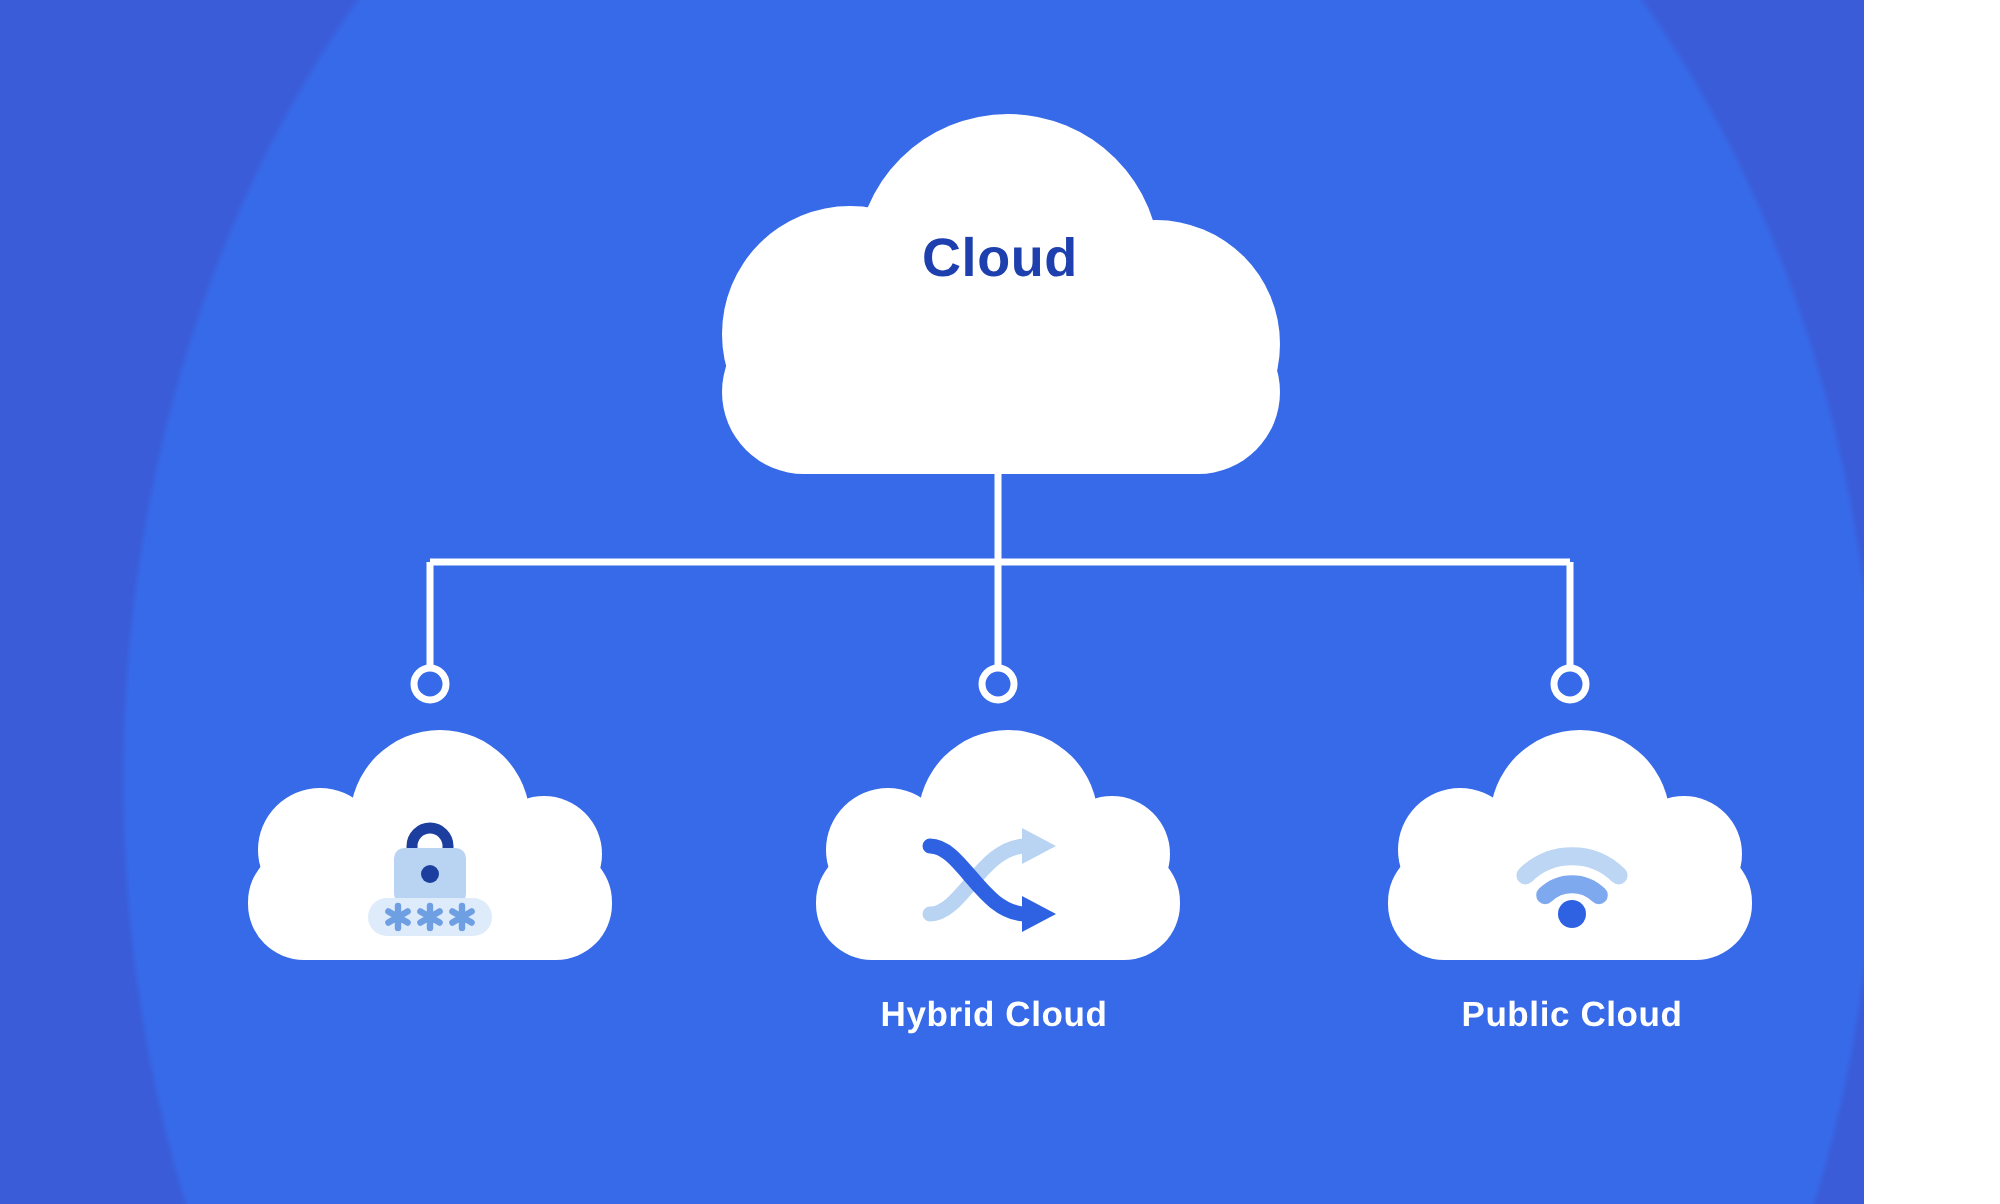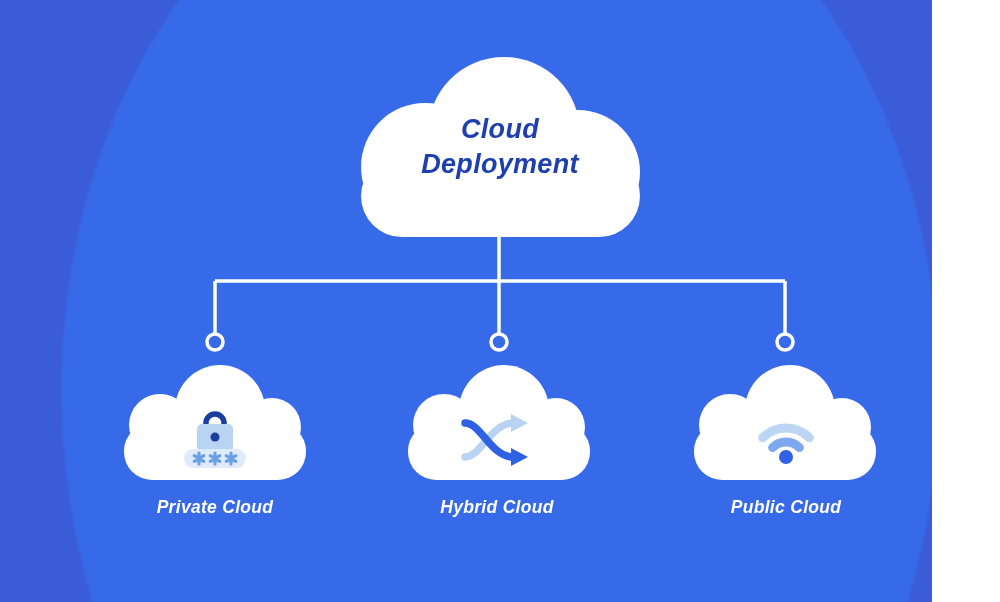--- a/index.html
+++ b/index.html
@@ -10,21 +10,20 @@
     overflow: hidden;
     font-family: "Liberation Sans", sans-serif;
   }
   .canvas {
     position: relative;
     width: 932px;
     height: 602px;
     
     background: radial-gradient(440px 575px at 500px 390px, #376ae9 0%, #376ae9 99.2%, #3a5cd8 100%);
     overflow: hidden;
-    font-style: italic;
   }
   svg.diagram-layer {
     position: absolute;
     left: 0;
     top: 0;
     width: 1000px;
     height: 602px;
     display: block;
   }
   .title {
@@ -122,20 +121,18 @@
 
     <g>
       <path d="M762.7 437.7 A 33 33 0 0 1 809.3 437.7" fill="none" stroke="#bcd6f4" stroke-width="9" stroke-linecap="round"></path>
       <path d="M772.6 447.6 A 19 19 0 0 1 799.4 447.6" fill="none" stroke="#7fa9ee" stroke-width="9" stroke-linecap="round"></path>
       <circle cx="786" cy="457" r="7" fill="#2e62e3"></circle>
     </g>
   </svg>
 
   <div class="title">
     <span>Cloud</span>
-    <span>Deployment</span>
   </div>
 
-  <div class="node-label private">Private Cloud</div>
   <div class="node-label hybrid">Hybrid Cloud</div>
   <div class="node-label public">Public Cloud</div>
 
 </div>
 
 </body></html>

